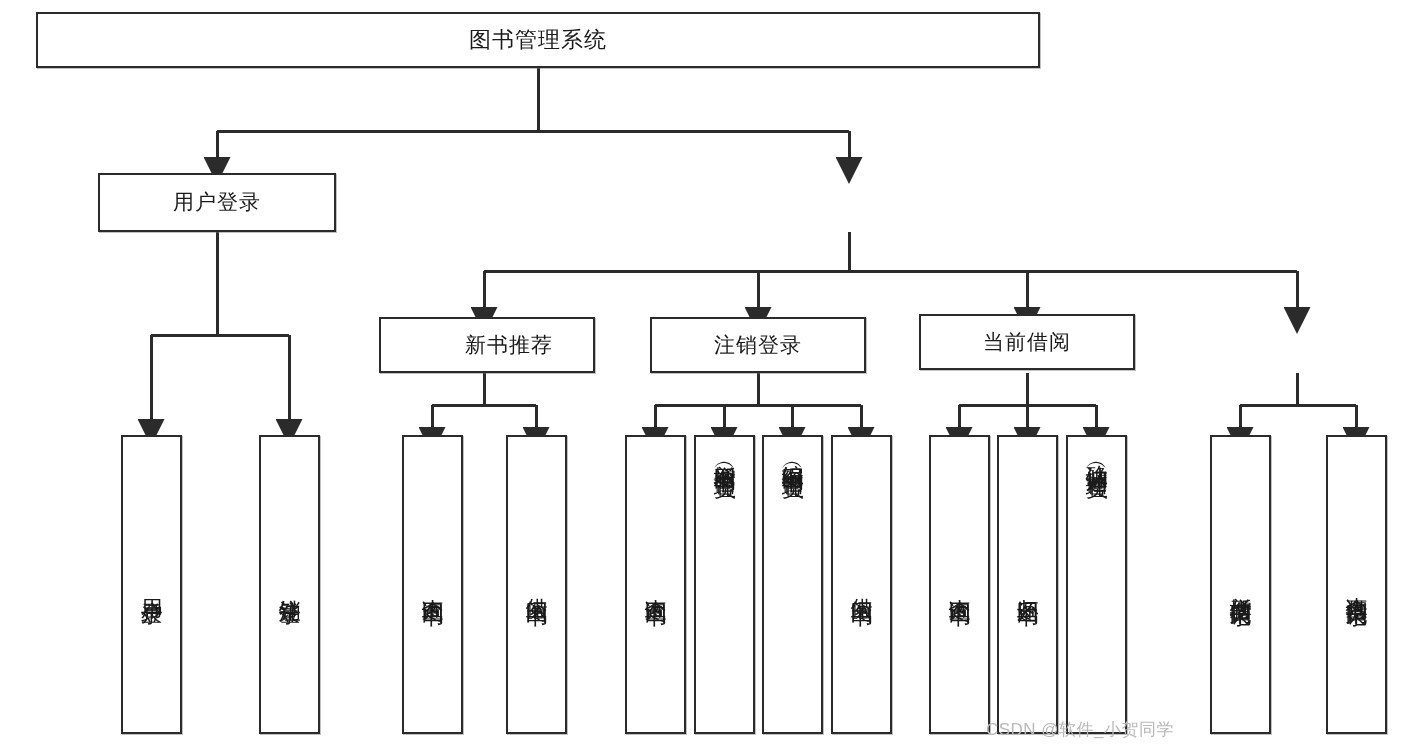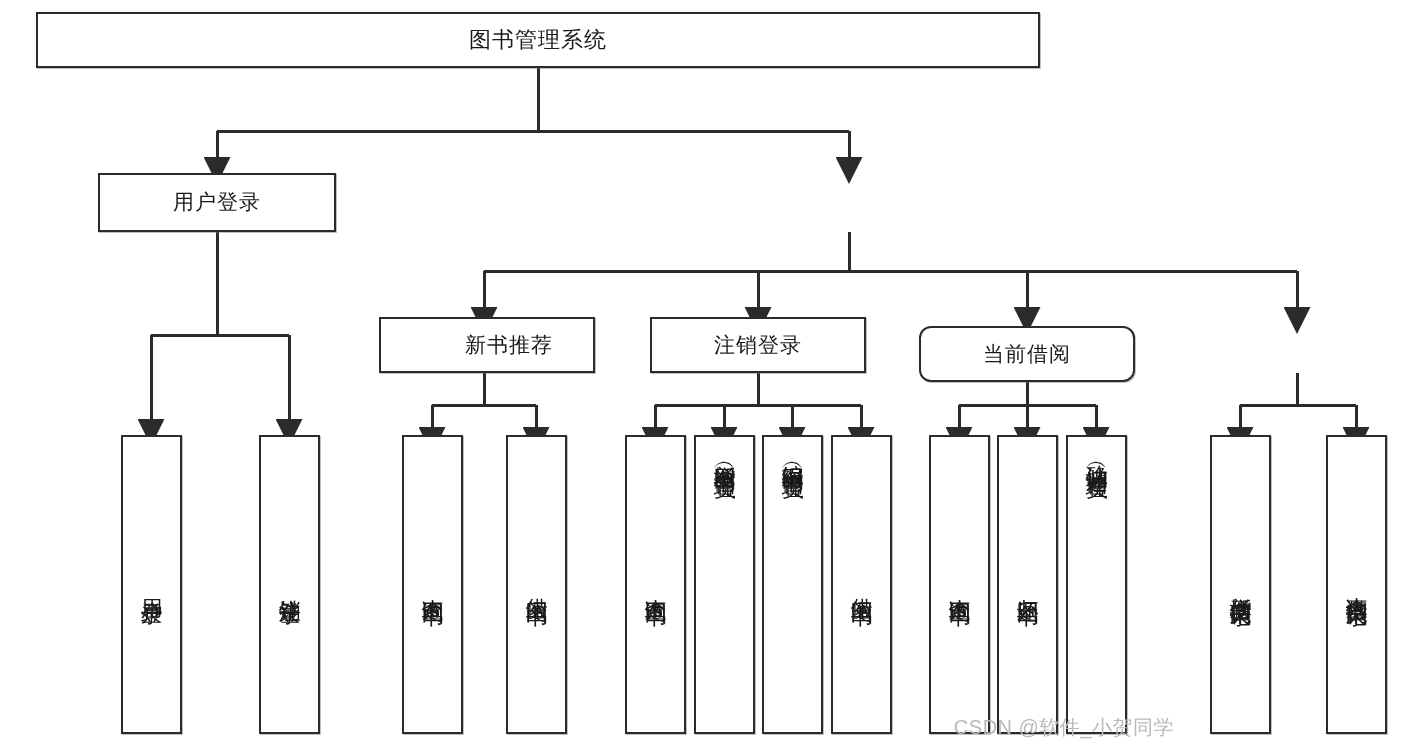--- a/index.html
+++ b/index.html
@@ -64,21 +64,21 @@
     display: block;
   }
   .node.leaf.leaf-center {
     align-items: center;
     padding-top: 0;
   }
   #watermark {
     position: absolute;
     right: 8px;
     bottom: 6px;
-    font-size: 20px;
+    font-size: 17px;
     color: #b9b9b9;
     letter-spacing: 0.5px;
     white-space: nowrap;
     pointer-events: none;
   }
 </style>
 </head>
 <body>
 
 <div id="diagram-root">
@@ -140,21 +140,21 @@
   <div class="node" style="left:80px; top:173px; width:238px; height:59px;">
     <span class="node-label">用户登录</span>
   </div>
 
   <div class="node" style="left:361px; top:317px; width:216px; height:56px;padding-left:44px;">
     <span class="node-label">新书推荐</span>
   </div>
   <div class="node" style="left:632px; top:317px; width:216px; height:56px;">
     <span class="node-label">注销登录</span>
   </div>
-  <div class="node" style="left:901px; top:326px; width:216px; height:56px;border-radius:12px;">
+  <div class="node" style="left:901px; top:314px; width:216px; height:56px;">
     <span class="node-label">当前借阅</span>
   </div>
 
   <div class="node leaf leaf-center" style="left:103px; top:435px; width:61px; height:299px;">
     <span class="node-label">用户登录</span>
   </div>
   <div class="node leaf leaf-center" style="left:241px; top:435px; width:61px; height:299px;">
     <span class="node-label">注销登录</span>
   </div>
 

